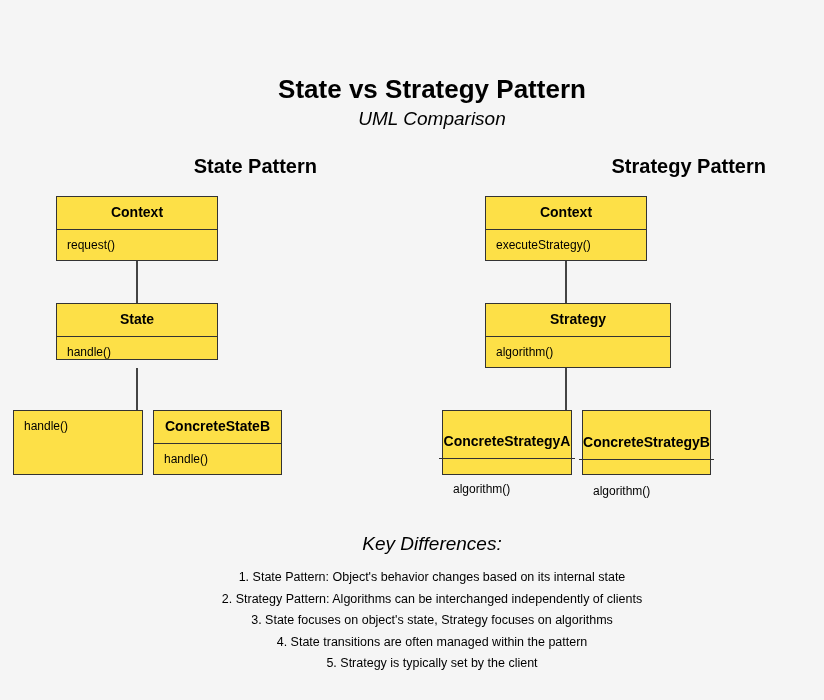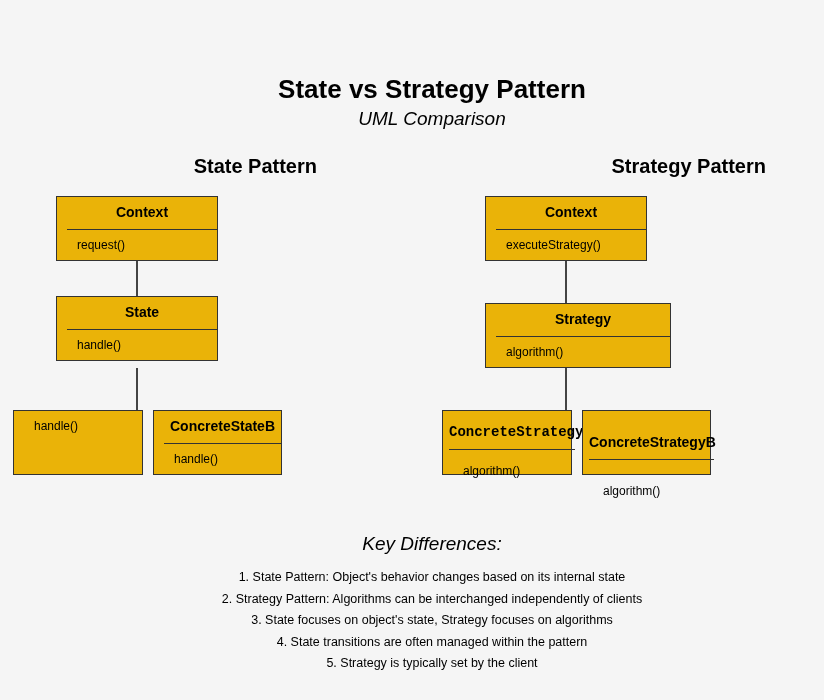--- a/index.html
+++ b/index.html
@@ -22,23 +22,22 @@
       text-align: center;
       font-size: 19px; font-style: italic;
     }
     .section-title {
       font-size: 20px; font-weight: bold;
       text-align: right;
       top: 155px;
     }
     .uml {
       border: 1px solid #333;
-      background: #eab308;
+      background: #fde047;
       box-sizing: border-box;
-      padding-left: 10px;
     }
     .uml .hdr {
       height: 32px; line-height: 31px;
       border-bottom: 1px solid #333;
       text-align: center;
       font-weight: bold; font-size: 14px;
       white-space: nowrap;
       letter-spacing: 0px;
     }
     .uml .mth {
@@ -68,21 +67,21 @@
 <div class="abs subtitle">UML Comparison</div>
 
 <div class="abs section-title" style="left:117px;width:200px;">State Pattern</div>
 
 <div class="abs uml" style="left:56px;top:196px;width:162px;height:65px;">
   <div class="hdr">Context</div>
   <div class="mth">request()</div>
 </div>
 <div class="abs line" style="left:136px;top:261px;height:43px;"></div>
 
-<div class="abs uml" style="left:56px;top:296px;width:162px;height:65px;">
+<div class="abs uml" style="left:56px;top:303px;width:162px;height:57px;">
   <div class="hdr">State</div>
   <div class="mth">handle()</div>
 </div>
 <div class="abs line" style="left:136px;top:368px;height:43px;"></div>
 
 <div class="abs uml" style="left:13px;top:410px;width:130px;height:65px;">
   <div class="mth">handle()</div>
 </div>
 <div class="abs uml" style="left:153px;top:410px;width:129px;height:65px;">
   <div class="hdr">ConcreteStateB</div>
@@ -97,21 +96,21 @@
 </div>
 <div class="abs line" style="left:565px;top:261px;height:43px;"></div>
 
 <div class="abs uml" style="left:485px;top:303px;width:186px;height:65px;">
   <div class="hdr">Strategy</div>
   <div class="mth">algorithm()</div>
 </div>
 <div class="abs line" style="left:565px;top:368px;height:43px;"></div>
 
 <div class="abs uml" style="left:442px;top:410px;width:130px;height:65px;">
-  <div class="hdr" style="margin:6px -4px;font-family:Liberation Mono, monospace;">ConcreteStrategyA</div>
+  <div class="hdr" style="margin:15px -4px;">ConcreteStrategyA</div>
   <div class="mth">algorithm()</div>
 </div>
 <div class="abs uml" style="left:582px;top:410px;width:129px;height:65px;">
   <div class="hdr" style="margin:16px -4px;">ConcreteStrategyB</div>
   <div class="mth">algorithm()</div>
 </div>
 
 <div class="abs diff-title">Key Differences:</div>
 <ul class="abs diff-list">
   <li>1. State Pattern: Object's behavior changes based on its internal state</li>

